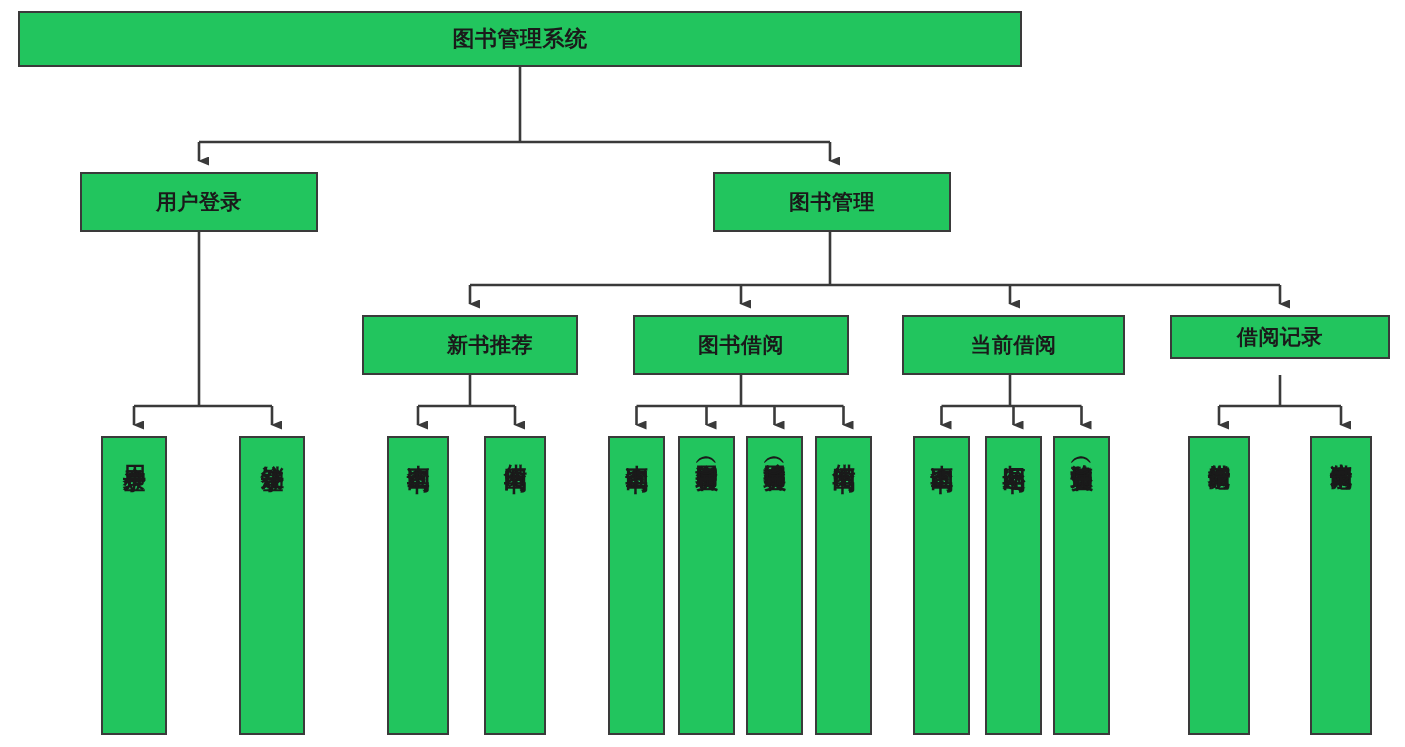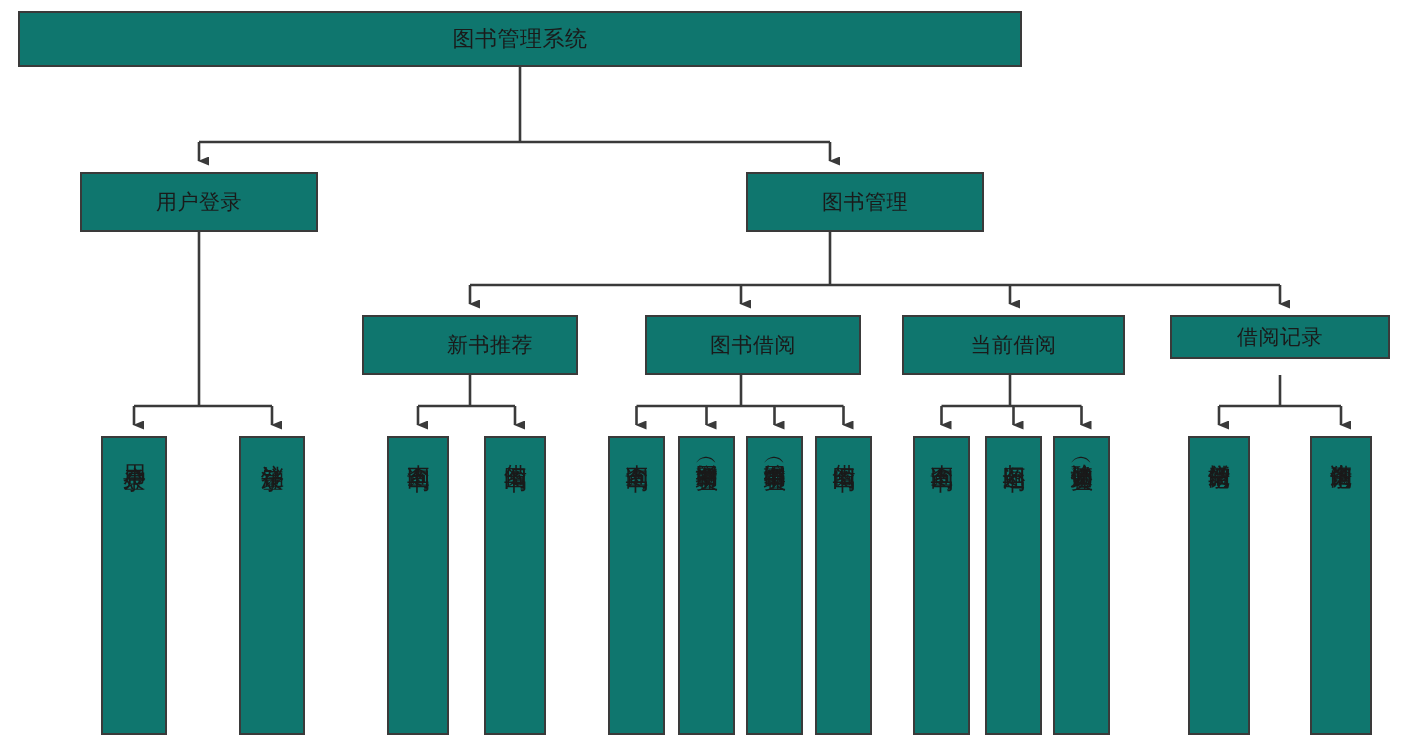--- a/index.html
+++ b/index.html
@@ -22,27 +22,28 @@
     position: absolute;
     left: 0;
     top: 0;
     width: 1405px;
     height: 747px;
     pointer-events: none;
   }
   .node {
     position: absolute;
     box-sizing: border-box;
-    background: #0f766e;
+    background: #22c55e;
     border: 2px solid #3a3a3a;
     display: flex;
     align-items: center;
     justify-content: center;
     color: #1a1a1a;
     z-index: 2;
+    font-weight: bold;
   }
   .node .lbl {
     display: block;
     text-align: center;
     line-height: 1.08;
     white-space: nowrap;
   }
   
   .node.horiz .lbl {
     font-size: 21px;
@@ -128,27 +129,27 @@
       </g>
   </svg>
 
   <div id="node-layer">
       <div class="node horiz root tall" style="left: 18px; top: 11px; width: 1004px; height: 56px; border-color: rgb(58, 58, 58); color: rgb(26, 26, 26);">
         <span class="lbl">图书管理系统</span>
       </div>
       <div class="node horiz" style="left: 80px; top: 172px; width: 238px; height: 60px; border-color: rgb(58, 58, 58); color: rgb(26, 26, 26);">
         <span class="lbl">用户登录</span>
       </div>
-      <div class="node horiz" style="left: 746px; top: 172px; width: 238px; height: 60px; border-color: rgb(58, 58, 58); color: rgb(26, 26, 26);">
+      <div class="node horiz" style="left: 713px; top: 172px; width: 238px; height: 60px; border-color: rgb(58, 58, 58); color: rgb(26, 26, 26);">
         <span class="lbl">图书管理</span>
       </div>
       <div class="node horiz" style="left: 362px; top: 315px; width: 216px; height: 60px; border-color: rgb(58, 58, 58); color: rgb(26, 26, 26); padding-left: 40px;">
         <span class="lbl">新书推荐</span>
       </div>
-      <div class="node horiz" style="left: 633px; top: 315px; width: 216px; height: 60px; border-color: rgb(58, 58, 58); color: rgb(26, 26, 26); margin-left: 12px;">
+      <div class="node horiz" style="left: 633px; top: 315px; width: 216px; height: 60px; border-color: rgb(58, 58, 58); color: rgb(26, 26, 26);">
         <span class="lbl">图书借阅</span>
       </div>
       <div class="node horiz" style="left: 902px; top: 315px; width: 223px; height: 60px; border-color: rgb(58, 58, 58); color: rgb(26, 26, 26);">
         <span class="lbl">当前借阅</span>
       </div>
       <div class="node horiz" style="left: 1170px; top: 315px; width: 220px; height: 44px; border-color: rgb(58, 58, 58); color: rgb(26, 26, 26);">
         <span class="lbl">借阅记录</span>
       </div>
       <div class="node vert" style="left: 101px; top: 436px; width: 66px; height: 299px; border-color: rgb(58, 58, 58); color: rgb(26, 26, 26);">
         <span class="lbl">用户登录</span>

